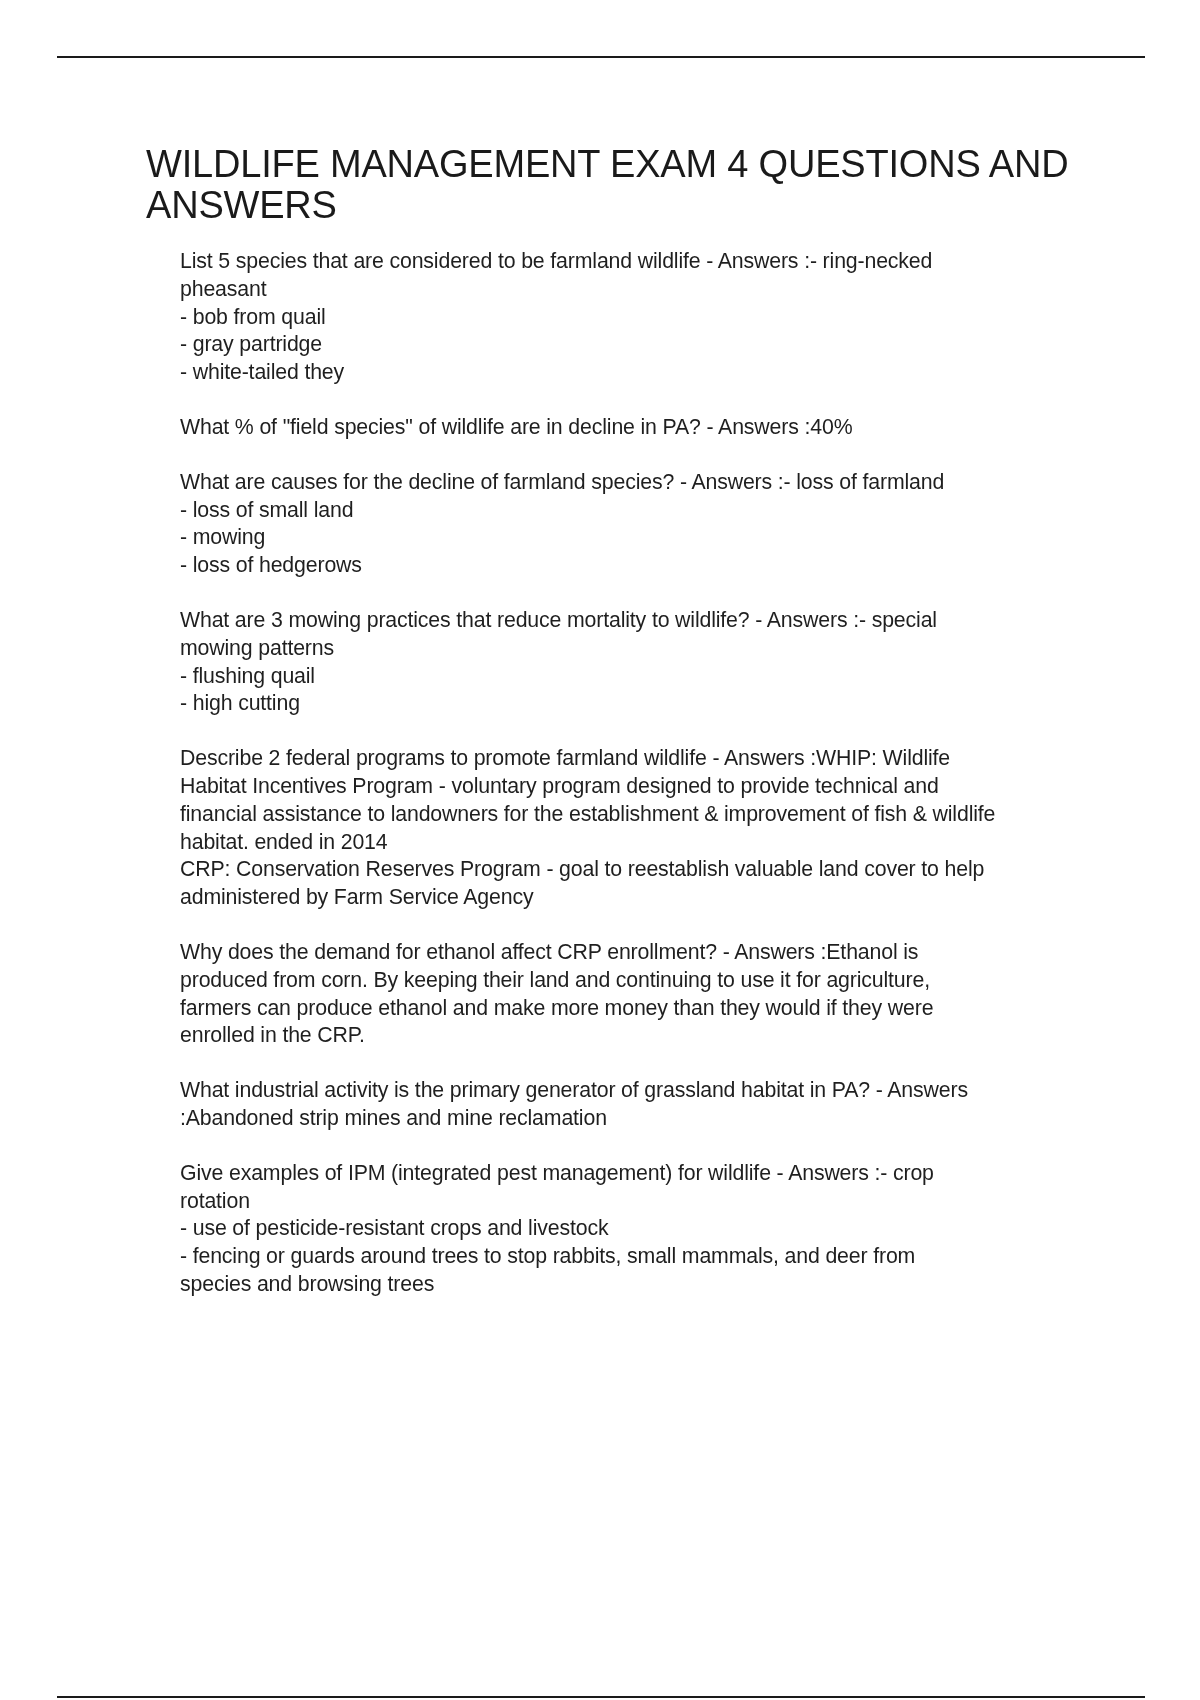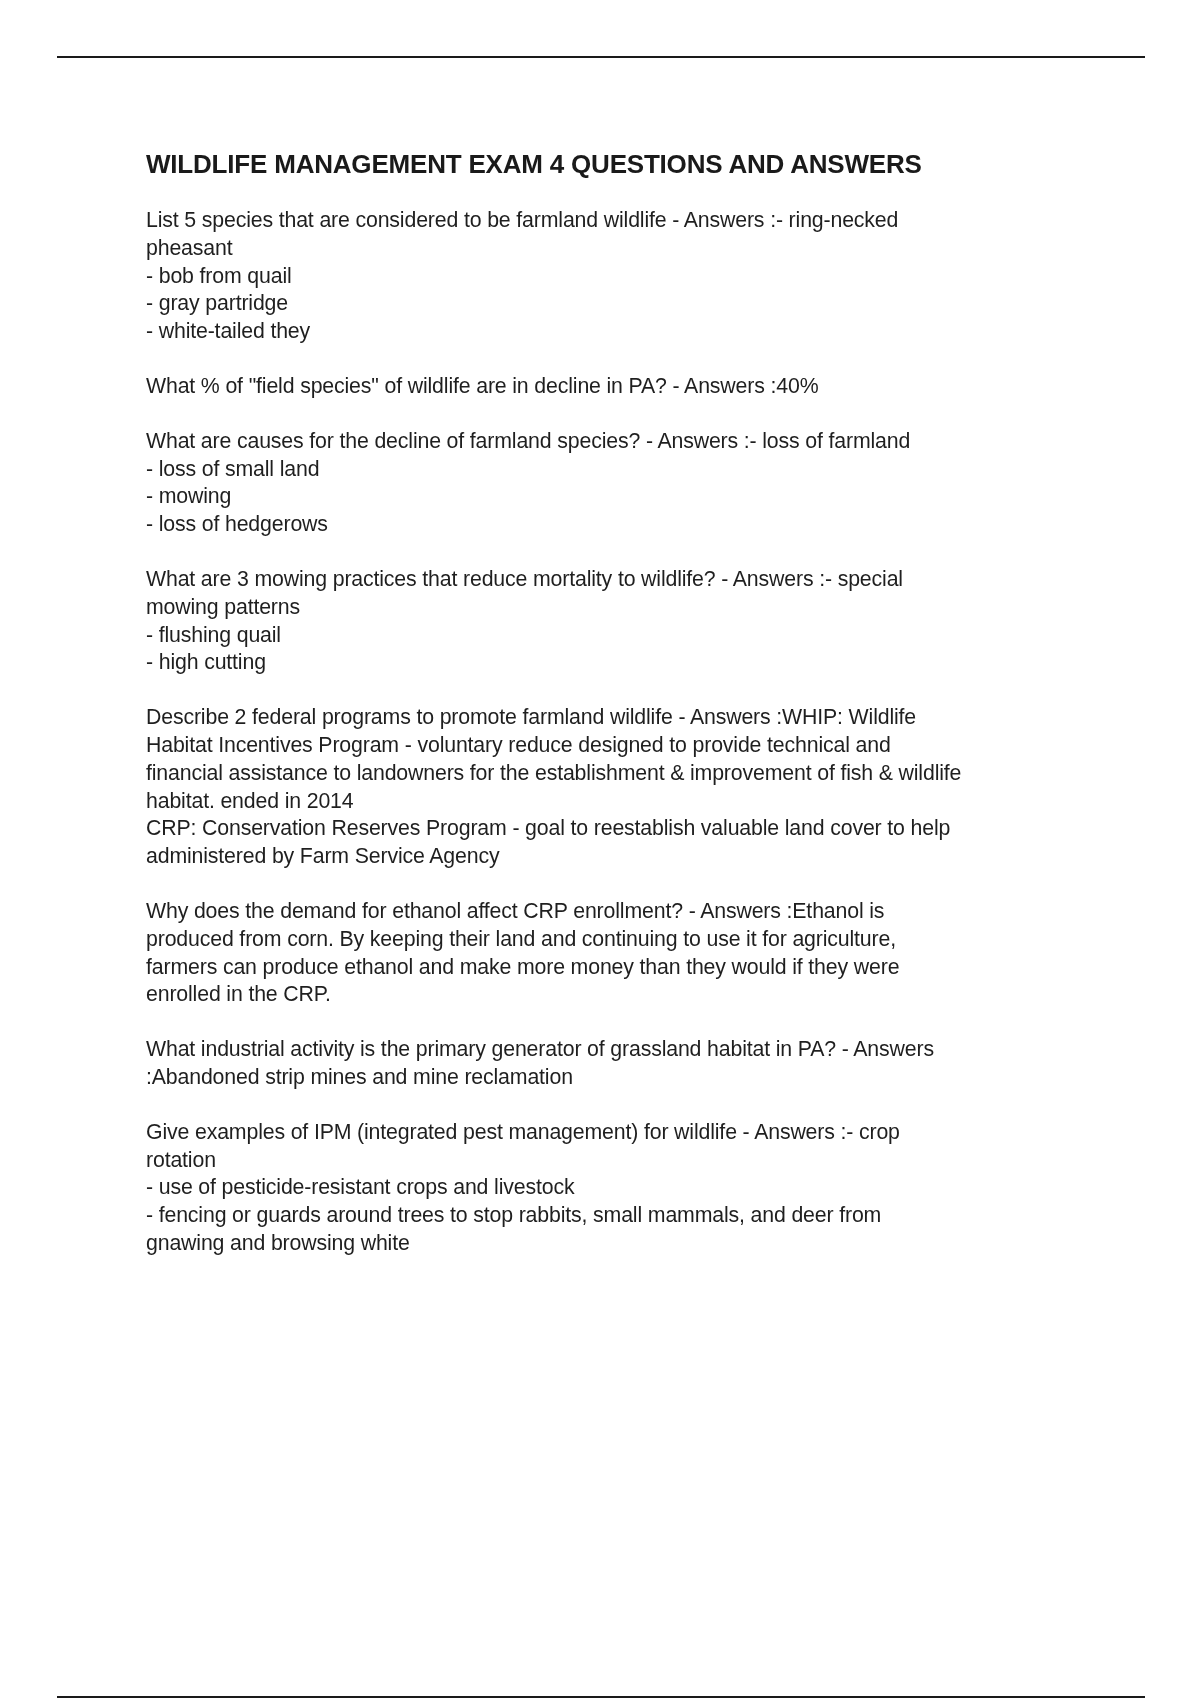--- a/index.html
+++ b/index.html
@@ -25,35 +25,36 @@
     .rule-top { top: 56px; }
     .rule-bottom { top: 1696px; }
 
     .page-content {
       position: absolute;
       left: 146px;
       top: 144px;
       width: 950px;
     }
     .doc-title {
-      font-size: 26px;
+      font-size: 38px;
       line-height: 41px;
-      font-weight: bold;
+      font-weight: normal;
       margin: 0 0 22px 0;
       color: #1a1a1a;
       letter-spacing: -0.2px;
     }
     .qa {
       font-size: 21.3px;
       line-height: 27.8px;
       margin: 0 0 27px 0;
       letter-spacing: -0.15px;
     }
     .qa .line {
       display: block;
+      margin-left: 34px;
     }
   </style>
 </head>
 <body>
 
 <div class="rule rule-top"></div>
 
 <div class="page-content">
   <h1 class="doc-title">WILDLIFE MANAGEMENT EXAM 4 QUESTIONS AND ANSWERS</h1>
 
@@ -78,21 +79,21 @@
 
   <div class="qa">
     <span class="line">What are 3 mowing practices that reduce mortality to wildlife? - Answers :- special</span>
     <span class="line">mowing patterns</span>
     <span class="line">- flushing quail</span>
     <span class="line">- high cutting</span>
   </div>
 
   <div class="qa">
     <span class="line">Describe 2 federal programs to promote farmland wildlife - Answers :WHIP: Wildlife</span>
-    <span class="line">Habitat Incentives Program - voluntary reduce designed to provide technical and</span>
+    <span class="line">Habitat Incentives Program - voluntary program designed to provide technical and</span>
     <span class="line">financial assistance to landowners for the establishment &amp; improvement of fish &amp; wildlife</span>
     <span class="line">habitat. ended in 2014</span>
     <span class="line">CRP: Conservation Reserves Program - goal to reestablish valuable land cover to help</span>
     <span class="line">administered by Farm Service Agency</span>
   </div>
 
   <div class="qa">
     <span class="line">Why does the demand for ethanol affect CRP enrollment? - Answers :Ethanol is</span>
     <span class="line">produced from corn. By keeping their land and continuing to use it for agriculture,</span>
     <span class="line">farmers can produce ethanol and make more money than they would if they were</span>
@@ -102,17 +103,17 @@
   <div class="qa">
     <span class="line">What industrial activity is the primary generator of grassland habitat in PA? - Answers</span>
     <span class="line">:Abandoned strip mines and mine reclamation</span>
   </div>
 
   <div class="qa">
     <span class="line">Give examples of IPM (integrated pest management) for wildlife - Answers :- crop</span>
     <span class="line">rotation</span>
     <span class="line">- use of pesticide-resistant crops and livestock</span>
     <span class="line">- fencing or guards around trees to stop rabbits, small mammals, and deer from</span>
-    <span class="line">gnawing and browsing white</span>
+    <span class="line">species and browsing trees</span>
   </div>
 </div>
 
 <div class="rule rule-bottom"></div>
 
 </body></html>

